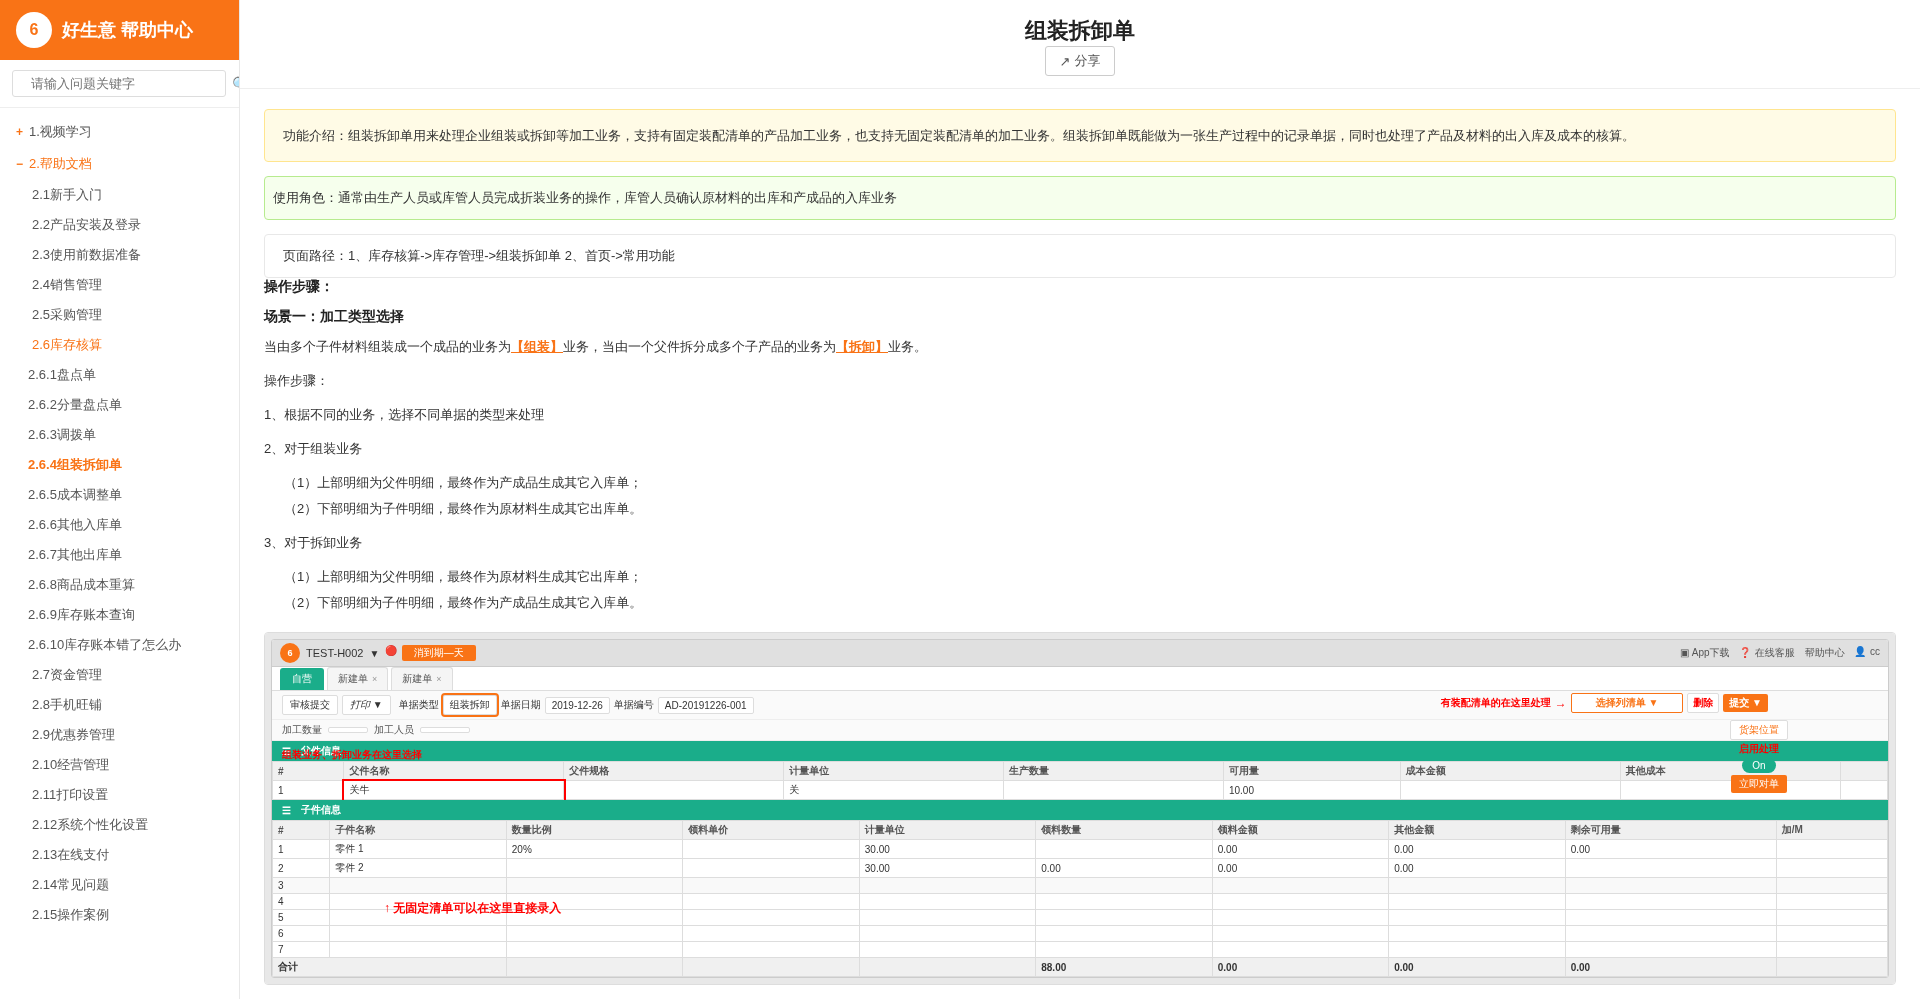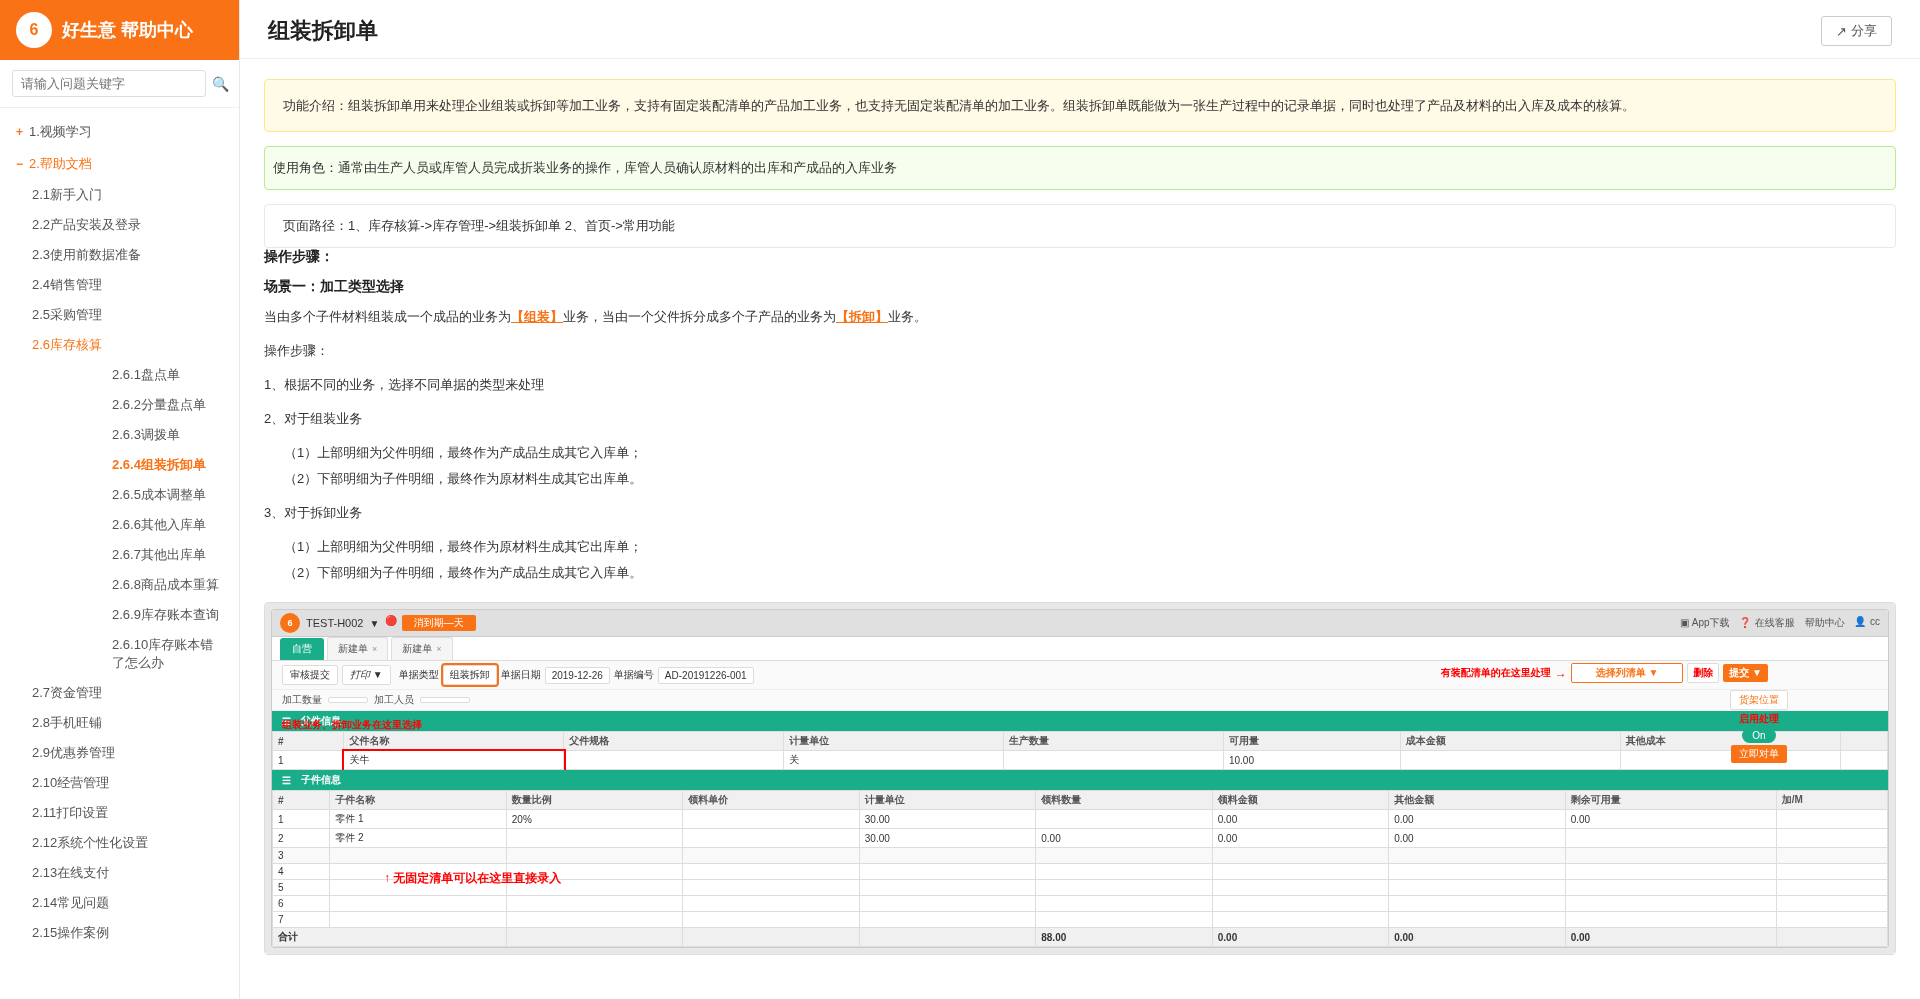--- a/index.html
+++ b/index.html
@@ -29,46 +29,47 @@
       display: flex; align-items: center; justify-content: center;
       font-weight: bold; font-size: 16px; color: #f97316;
     }
     .logo-text { color: #fff; font-size: 18px; font-weight: bold; }
     .search-box {
       padding: 10px 12px;
       border-bottom: 1px solid #eee;
       display: flex; align-items: center; gap: 6px;
     }
     .search-box input {
-      flex: 1; border: 1px solid #ddd; border-radius: 3px; padding: 5px 8px; font-size: 13px; outline: none;
+      flex: 1; border: 1px solid #ddd; border-radius: 3px; padding: 5px 18px; font-size: 13px; outline: none;
     }
     .search-icon { color: #999; cursor: pointer; font-size: 14px; }
     .nav-list { overflow-y: auto; flex: 1; padding: 8px 0; }
     .nav-item { padding: 7px 16px; cursor: pointer; display: flex; align-items: center; gap: 6px; font-size: 13px; color: #555; }
     .nav-item.active { color: #f97316; }
     .nav-item .plus { color: #f97316; font-size: 12px; font-weight: bold; }
     .nav-item .minus { color: #f97316; font-size: 12px; font-weight: bold; }
     .nav-sub-item { padding: 6px 16px 6px 32px; cursor: pointer; font-size: 13px; color: #555; }
     .nav-sub-item.active { color: #f97316; }
-    .nav-sub-sub-item { padding: 6px 16px 6px 64px; cursor: pointer; font-size: 13px; color: #555; margin-left: 48px; }
+    .nav-sub-sub-item { padding: 6px 16px 6px 28px; cursor: pointer; font-size: 13px; color: #555; }
     .nav-sub-sub-item.active { color: #f97316; font-weight: bold; }
 
     
     #main {
       flex: 1;
       display: flex;
       flex-direction: column;
       overflow: hidden;
       background: #fff;
     }
     #main-header {
       padding: 16px 28px 12px;
       border-bottom: 1px solid #eee;
       display: flex; align-items: center; justify-content: space-between;
       background: #fff;
+      flex-direction: column;
     }
     .page-title { font-size: 22px; font-weight: 600; color: #222; }
     .share-btn {
       border: 1px solid #ccc; background: #fff; padding: 5px 14px; border-radius: 3px; cursor: pointer; font-size: 13px; color: #555; display: flex; align-items: center; gap: 4px;
     }
     #main-content {
       flex: 1; overflow-y: auto; padding: 20px 24px;
     }
     .info-block {
       background: #fffbe6;

